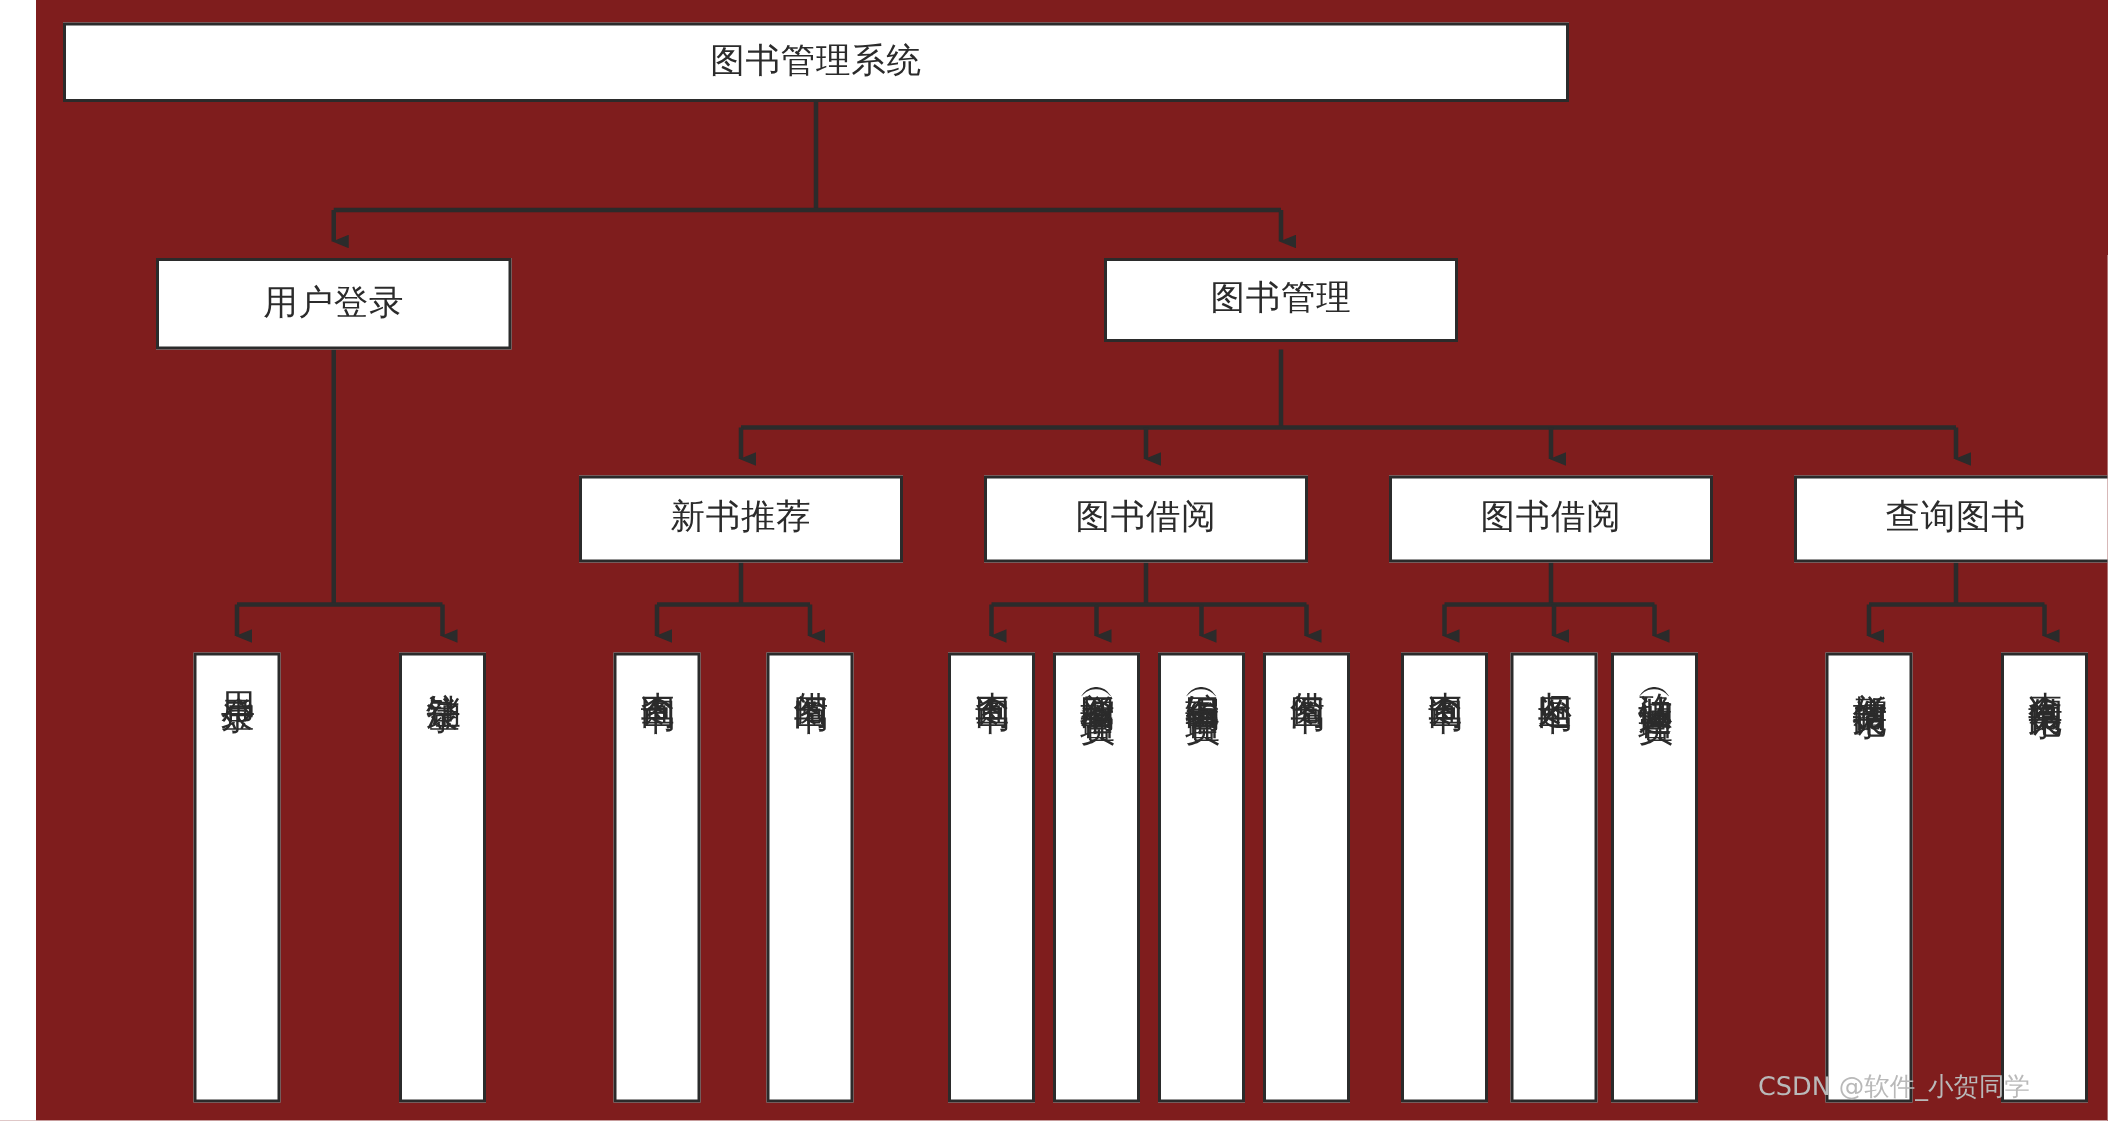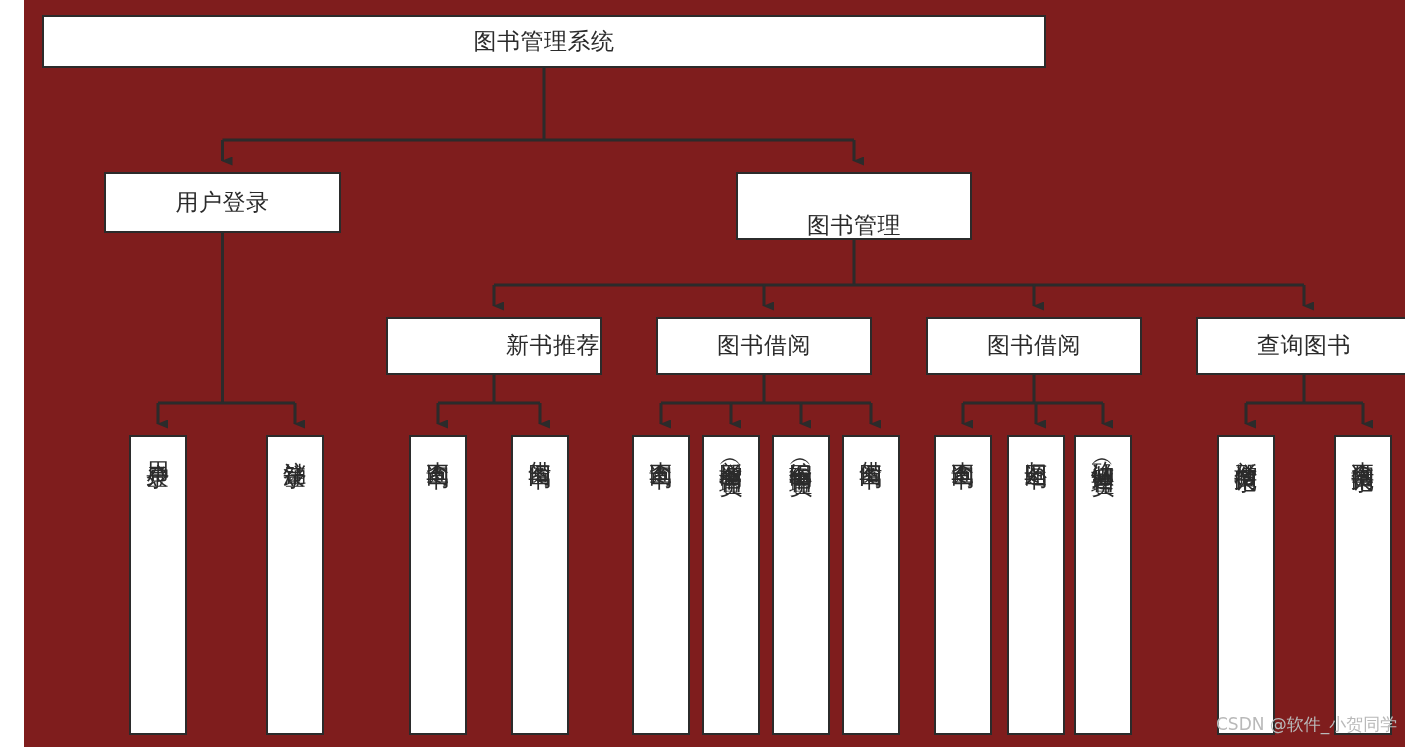--- a/index.html
+++ b/index.html
@@ -112,24 +112,24 @@
       </g>
   </svg>
 
   <div id="node-layer">
       <div class="node-box" style="left: 18px; top: 15px; width: 1004px; height: 53px;">
         <span class="node-label-h">图书管理系统</span>
       </div>
       <div class="node-box" style="left: 80px; top: 172px; width: 237px; height: 61px;">
         <span class="node-label-h">用户登录</span>
       </div>
-      <div class="node-box" style="left: 712px; top: 172px; width: 236px; height: 68px; align-items: flex-end;">
+      <div class="node-box" style="left: 712px; top: 172px; width: 236px; height: 56px;">
         <span class="node-label-h">图书管理</span>
       </div>
-      <div class="node-box" style="left: 362px; top: 317px; width: 216px; height: 58px; justify-content: flex-end;">
+      <div class="node-box" style="left: 362px; top: 317px; width: 216px; height: 58px;">
         <span class="node-label-h">新书推荐</span>
       </div>
       <div class="node-box" style="left: 632px; top: 317px; width: 216px; height: 58px;">
         <span class="node-label-h">图书借阅</span>
       </div>
       <div class="node-box" style="left: 902px; top: 317px; width: 216px; height: 58px;">
         <span class="node-label-h">图书借阅</span>
       </div>
       <div class="node-box" style="left: 1172px; top: 317px; width: 216px; height: 58px;">
         <span class="node-label-h">查询图书</span>
@@ -168,15 +168,15 @@
         <span class="node-label-v">确认归还（管理员）</span>
       </div>
       <div class="node-box leaf" style="left: 1193px; top: 435px; width: 58px; height: 300px;">
         <span class="node-label-v">新增借阅记录</span>
       </div>
       <div class="node-box leaf" style="left: 1310px; top: 435px; width: 58px; height: 300px;">
         <span class="node-label-v">查询借阅记录</span>
       </div>
     </div>
 
-  <div class="watermark" style="left: 1192px; top: 713px;">CSDN @软件_小贺同学</div>
+  <div class="watermark" style="left: 1148px; top: 713px;">CSDN @软件_小贺同学</div>
 
 </div>
 
 </body></html>

